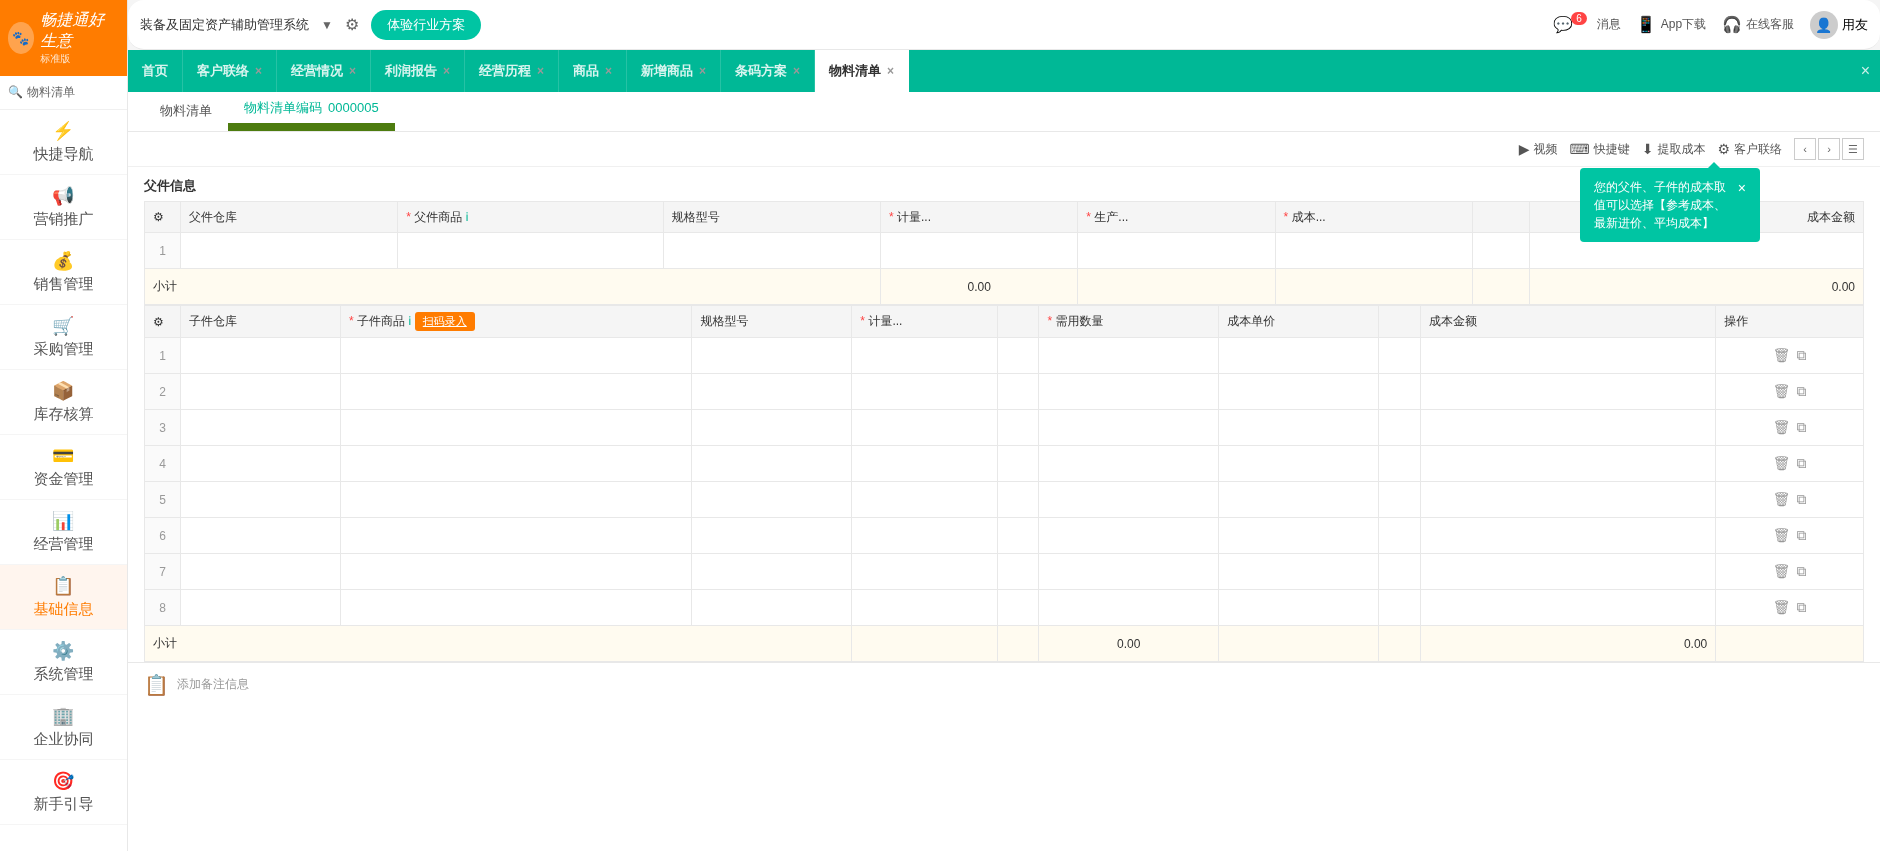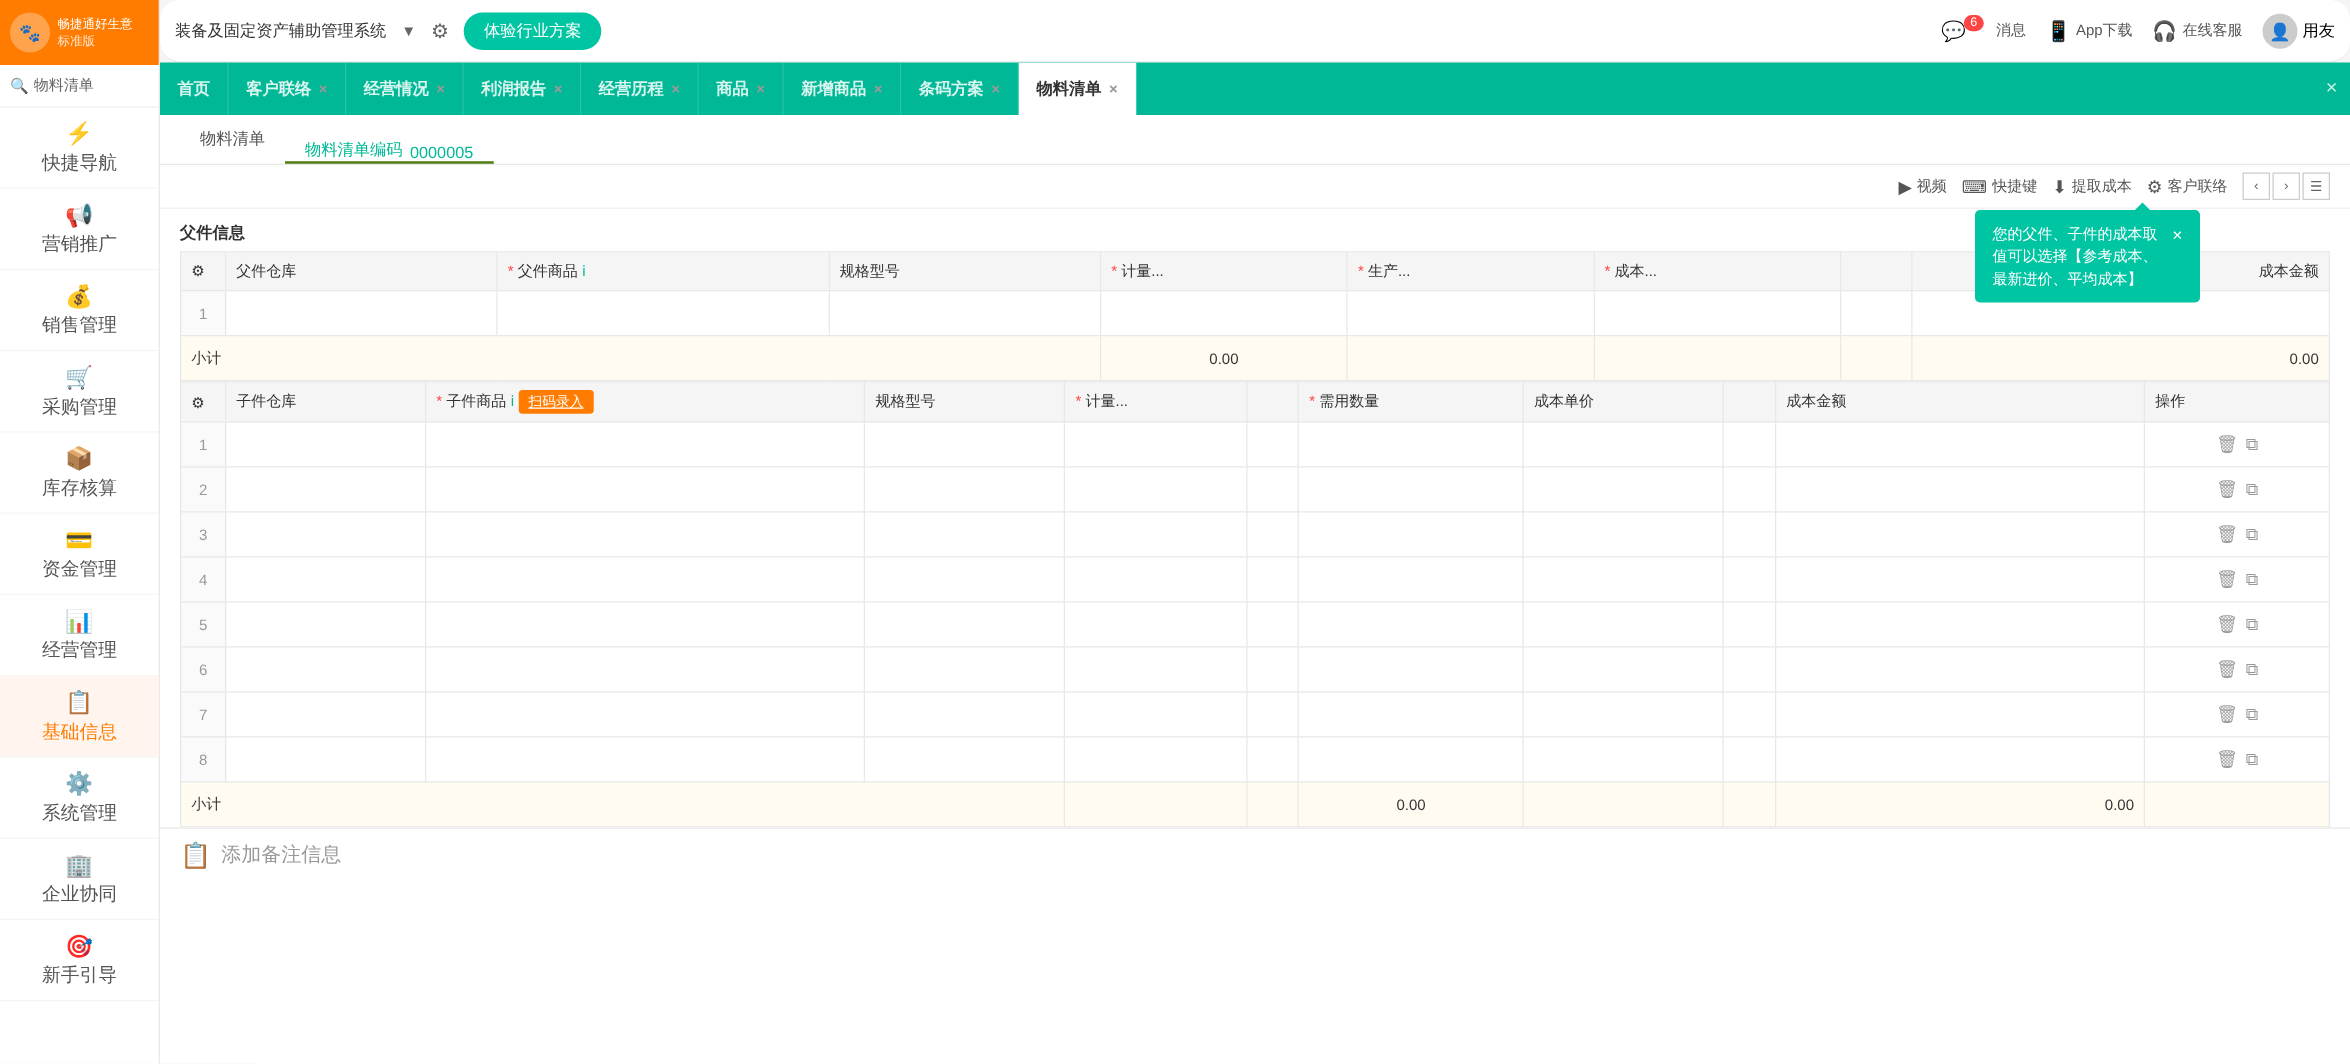--- a/index.html
+++ b/index.html
@@ -27,21 +27,21 @@
       width: 32px;
       height: 32px;
       background: rgba(255,255,255,0.3);
       border-radius: 50%;
       display: flex;
       align-items: center;
       justify-content: center;
       font-size: 14px;
       font-weight: bold;
     }
-    .sidebar-logo-text { font-size: 10px; line-height: 1.3; }
+    .sidebar-logo-text { font-size: 16px; line-height: 1.3; font-style: italic; }
     .sidebar-logo-sub { font-size: 10px; opacity: 0.8; }
     .sidebar-search {
       display: flex;
       align-items: center;
       padding: 8px;
       border-bottom: 1px solid #f0f0f0;
       gap: 4px;
       cursor: pointer;
     }
     .sidebar-search span { font-size: 12px; color: #666; }
@@ -183,21 +183,21 @@
     .sub-tab {
       padding: 0 16px;
       height: 100%;
       display: flex;
       align-items: center;
       font-size: 13px;
       cursor: pointer;
       color: #555;
       border-bottom: 2px solid transparent;
     }
-    .sub-tab.active { color: #00b896; border-bottom: 2px solid #4d7c0f; align-items: flex-end; }
+    .sub-tab.active { color: #00b896; border-bottom: 8px solid #4d7c0f; }
 
     
     .toolbar {
       display: flex;
       align-items: center;
       justify-content: flex-end;
       padding: 6px 16px;
       background: #fff;
       border-bottom: 1px solid #f0f0f0;
       gap: 12px;
@@ -334,21 +334,21 @@
     .bottom-bar {
       border-top: 1px solid #e8e8e8;
       background: #fff;
       padding: 8px 16px;
       display: flex;
       align-items: center;
       gap: 8px;
       height: 44px;
     }
     .bottom-bar-icon { font-size: 20px; color: #00b896; }
-    .bottom-bar-text { font-size: 16px; color: #999; }
+    .bottom-bar-text { font-size: 12px; color: #999; }
   </style>
 </head>
 <body>
 
 <div class="sidebar">
   <div class="sidebar-logo">
     <div class="sidebar-logo-icon">🐾</div>
     <div>
       <div class="sidebar-logo-text">畅捷通好生意</div>
       <div class="sidebar-logo-sub">标准版</div>

